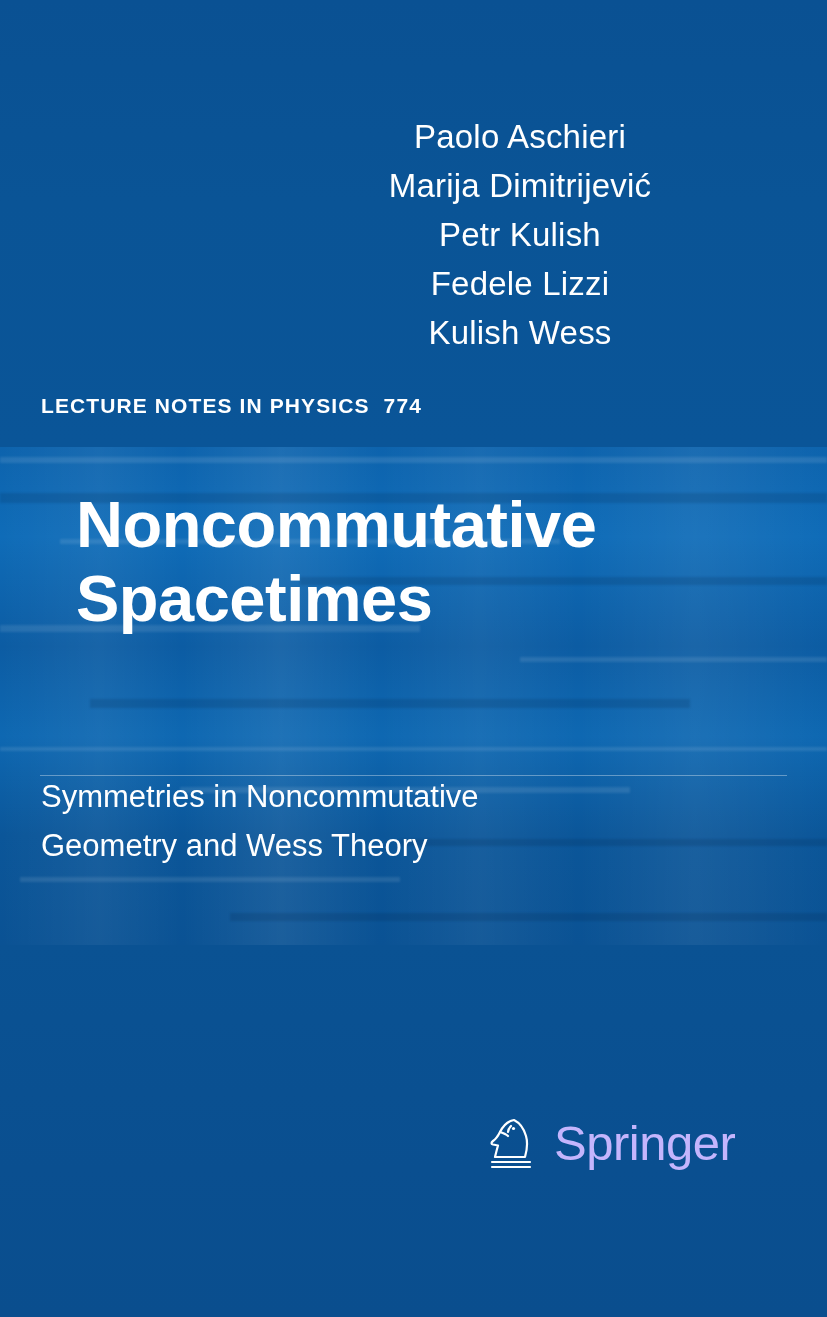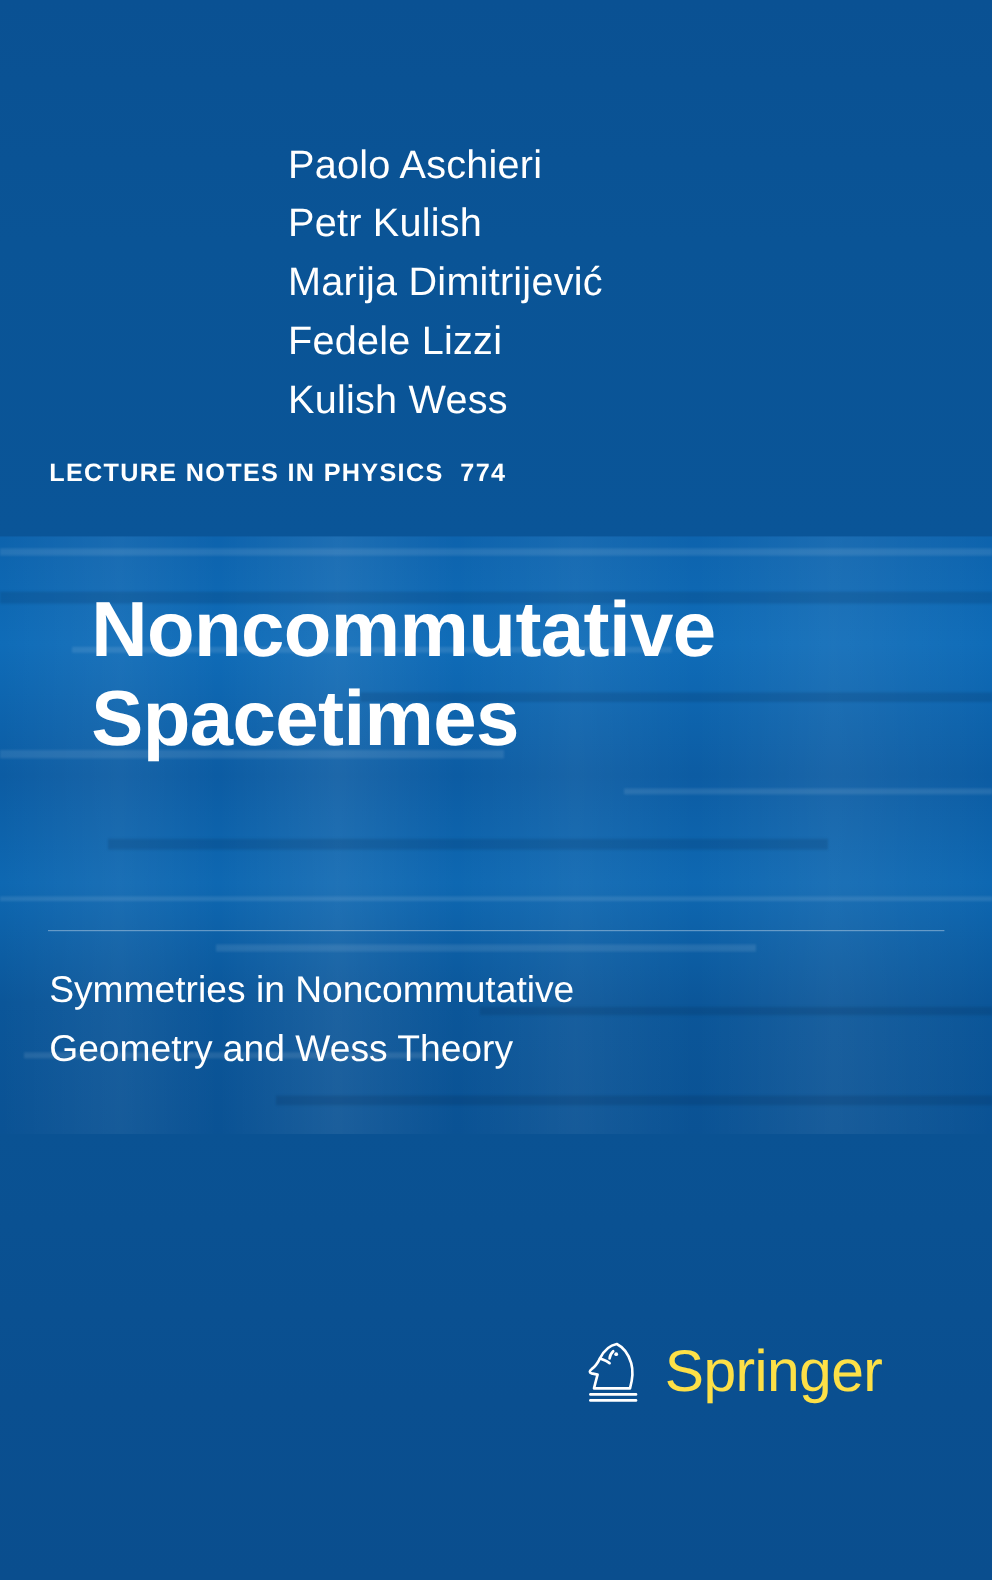--- a/index.html
+++ b/index.html
@@ -66,27 +66,28 @@
     top: 112px;
     width: 560px;
   }
   .author {
     font-size: 33px;
     line-height: 49px;
     font-weight: 400;
     letter-spacing: 0.2px;
     color: #ffffff;
     white-space: nowrap;
+    text-align: center;
   }
 
   
   .series {
     position: absolute;
     left: 41px;
-    top: 383px;
+    top: 394px;
     font-size: 21px;
     font-weight: bold;
     letter-spacing: 1.1px;
     color: #ffffff;
     white-space: nowrap;
   }
   .series .vol {
     margin-left: 14px;
   }
 
@@ -101,21 +102,21 @@
     font-weight: bold;
     letter-spacing: -0.5px;
     color: #ffffff;
     margin-left: 36px;
   }
 
   
   .subtitle {
     position: absolute;
     left: 41px;
-    top: 800px;
+    top: 772px;
     width: 700px;
     font-size: 31px;
     line-height: 49px;
     font-weight: 400;
     color: #ffffff;
   }
 
   
   .publisher {
     position: absolute;
@@ -127,21 +128,21 @@
   }
   .publisher-mark {
     width: 56px;
     height: 62px;
     flex: none;
   }
   .publisher-name {
     font-size: 49px;
     font-weight: 400;
     letter-spacing: -0.5px;
-    color: #fde047;
+    color: #c4b5fd;
   }
 </style>
 </head>
 <body>
 
 <div id="cover">
 
   <div class="bg-top"></div>
 
   <div class="bg-texture">
@@ -158,22 +159,22 @@
     <div class="streak" style="left:20px; top:430px; width:380px; height:5px;"></div>
     <div class="streak dark" style="left:230px;top:466px; width:597px; height:8px;"></div>
   </div>
 
   <div class="bg-bottom"></div>
 
   <div class="hairline" style="top:775px;"></div>
 
   <div class="authors">
     <div class="author">Paolo Aschieri</div>
+    <div class="author">Marija Dimitrijević</div>
     <div class="author">Petr Kulish</div>
-    <div class="author">Marija Dimitrijević</div>
     <div class="author">Fedele Lizzi</div>
     <div class="author">Kulish Wess</div>
   </div>
 
   <div class="series">
     <span>LECTURE NOTES IN PHYSICS</span><span class="vol">774</span>
   </div>
 
   <div class="title">
     <div>Noncommutative</div>

